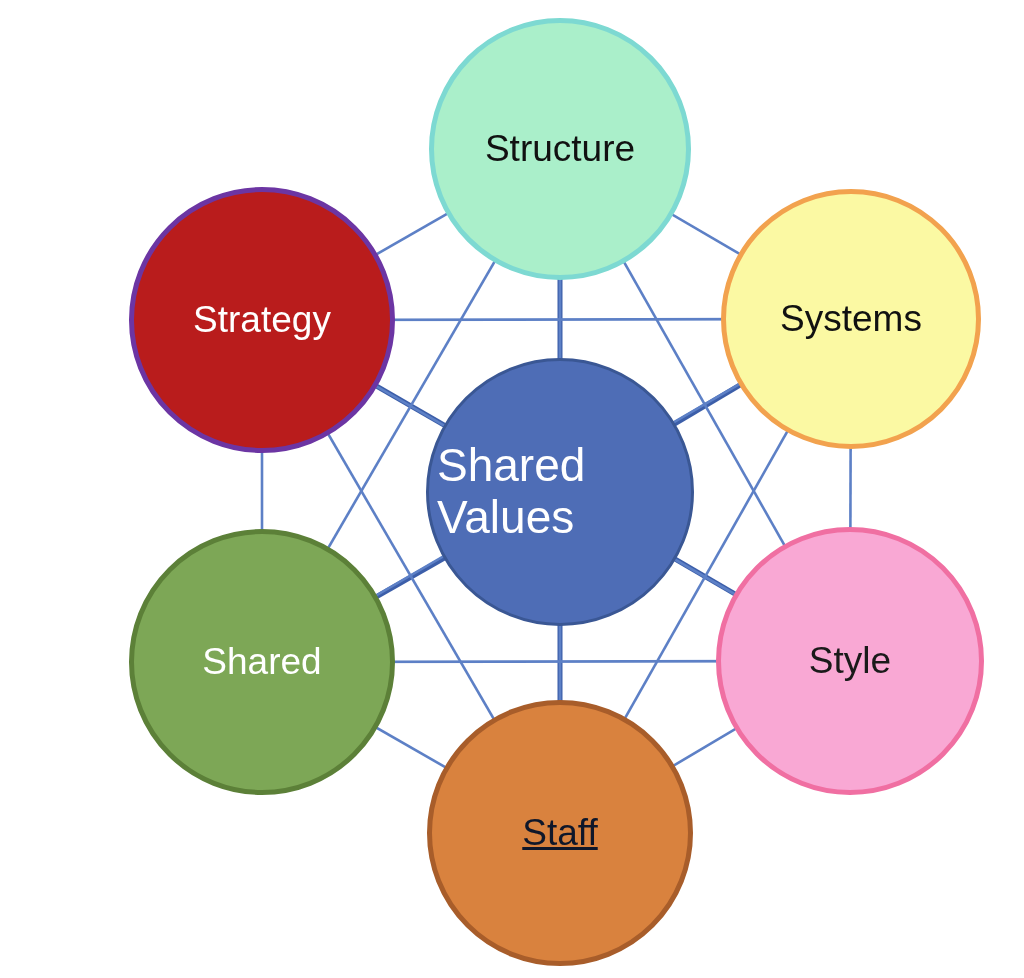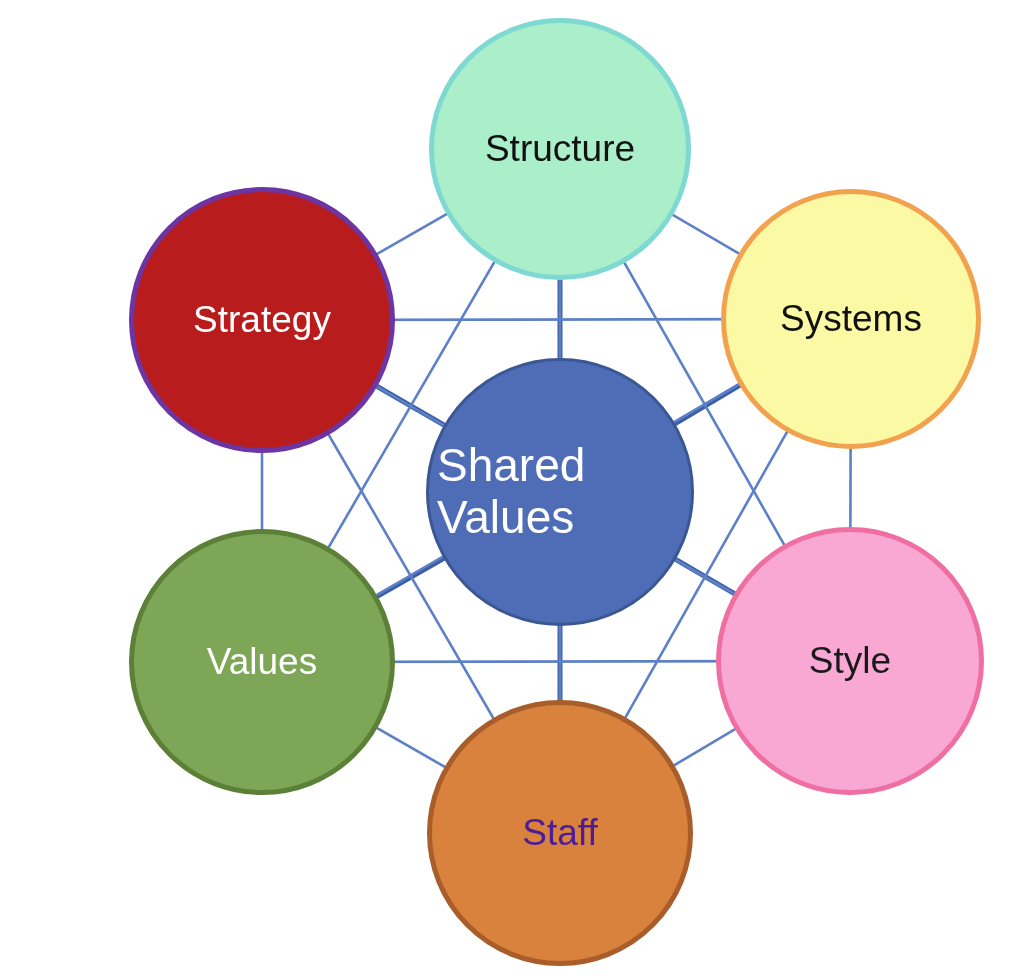--- a/index.html
+++ b/index.html
@@ -75,23 +75,23 @@
 
   <div class="node" style="left: 721px; top: 189px; width: 260px; height: 260px; background: rgb(251, 249, 163); border-color: rgb(242, 162, 78); border-width: 5px; color: rgb(17, 17, 17); font-size: 37px;">
     <span class="node-label">Systems</span>
   </div>
 
   <div class="node" style="left: 426px; top: 358px; width: 268px; height: 268px; background: rgb(78, 109, 182); border-color: rgb(58, 87, 148); border-width: 3px; color: rgb(255, 255, 255); font-size: 46px;">
     <span class="node-label">Shared Values</span>
   </div>
 
   <div class="node" style="left: 129px; top: 529px; width: 266px; height: 266px; background: rgb(125, 167, 86); border-color: rgb(92, 128, 56); border-width: 5px; color: rgb(255, 255, 255); font-size: 37px;">
-    <span class="node-label">Values</span>
+    <span class="node-label">Shared</span>
   </div>
 
   <div class="node" style="left: 716px; top: 527px; width: 268px; height: 268px; background: #f9a8d4; border-color: rgb(240, 111, 162); border-width: 5px; color: rgb(26, 26, 26); font-size: 37px;">
     <span class="node-label">Style</span>
   </div>
 
-  <div class="node" style="left: 427px; top: 700px; width: 266px; height: 266px; background: rgb(217, 130, 62); border-color: rgb(168, 93, 42); border-width: 5px; color: #4c1d95; font-size: 37px;">
+  <div class="node" style="left: 427px; top: 700px; width: 266px; height: 266px; background: rgb(217, 130, 62); border-color: rgb(168, 93, 42); border-width: 5px; color: #0f172a; font-size: 37px; text-decoration: underline;">
     <span class="node-label">Staff</span>
   </div>
 </div>
 
 </body></html>

